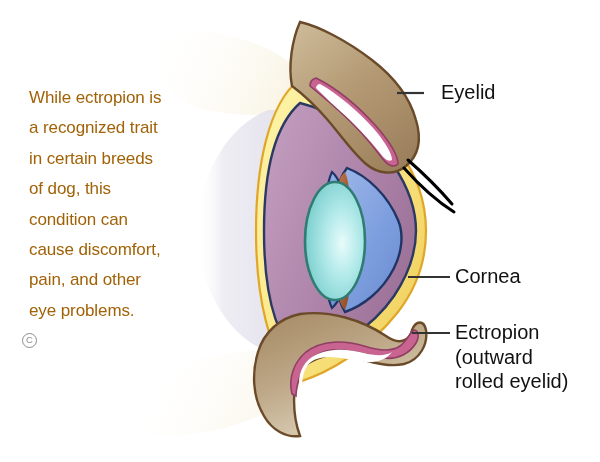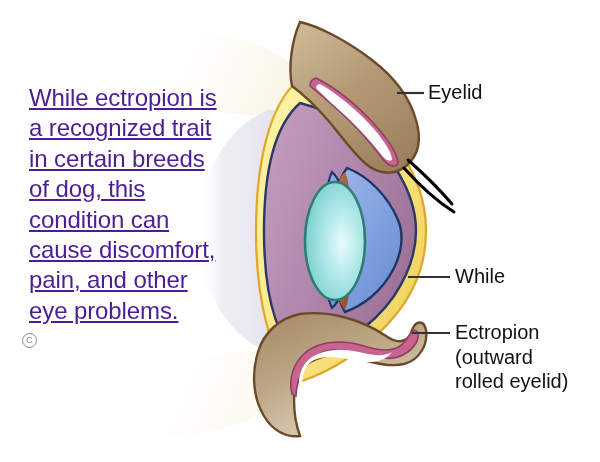--- a/index.html
+++ b/index.html
@@ -23,26 +23,25 @@
     left: 0;
     top: 0;
     width: 600px;
     height: 462px;
   }
   .body-text {
     position: absolute;
     left: 29px;
     top: 83px;
     width: 240px;
-    font-size: 24px;
+    font-size: 17px;
     line-height: 30.4px;
-    color: #4c1d95;
+    color: #a16207;
     letter-spacing: -0.1px;
     white-space: pre-line;
-    text-decoration: underline;
   }
   .copyright {
     position: absolute;
     left: 22px;
     top: 333px;
     font-size: 14px;
     color: #8c8c8c;
     letter-spacing: 0.1px;
     display: flex;
     align-items: center;
@@ -59,21 +58,21 @@
     text-align: center;
     color: #8c8c8c;
   }
   .callout {
     position: absolute;
     font-size: 20px;
     line-height: 24.5px;
     color: #111111;
     white-space: pre-line;
   }
-  #callout-eyelid  { left: 428px; top: 80px; text-align: right; }
+  #callout-eyelid  { left: 441px; top: 80px; text-align: right; }
   #callout-cornea  { left: 455px; top: 264px; }
   #callout-ectropion { left: 455px; top: 320px; }
 </style>
 </head>
 <body>
 
 <div id="stage">
 
   <svg id="art" viewBox="0 0 600 462" xmlns="http://www.w3.org/2000/svg">
     <defs>
@@ -196,19 +195,19 @@
 cause discomfort,
 pain, and other
 eye problems.</div>
 
   <div class="copyright">
     <span class="cmark">C</span>
   </div>
 
   <div class="callout" id="callout-eyelid">Eyelid</div>
 
-  <div class="callout" id="callout-cornea">While</div>
+  <div class="callout" id="callout-cornea">Cornea</div>
 
   <div class="callout" id="callout-ectropion">Ectropion
 (outward
 rolled eyelid)</div>
 
 </div>
 
 </body></html>

